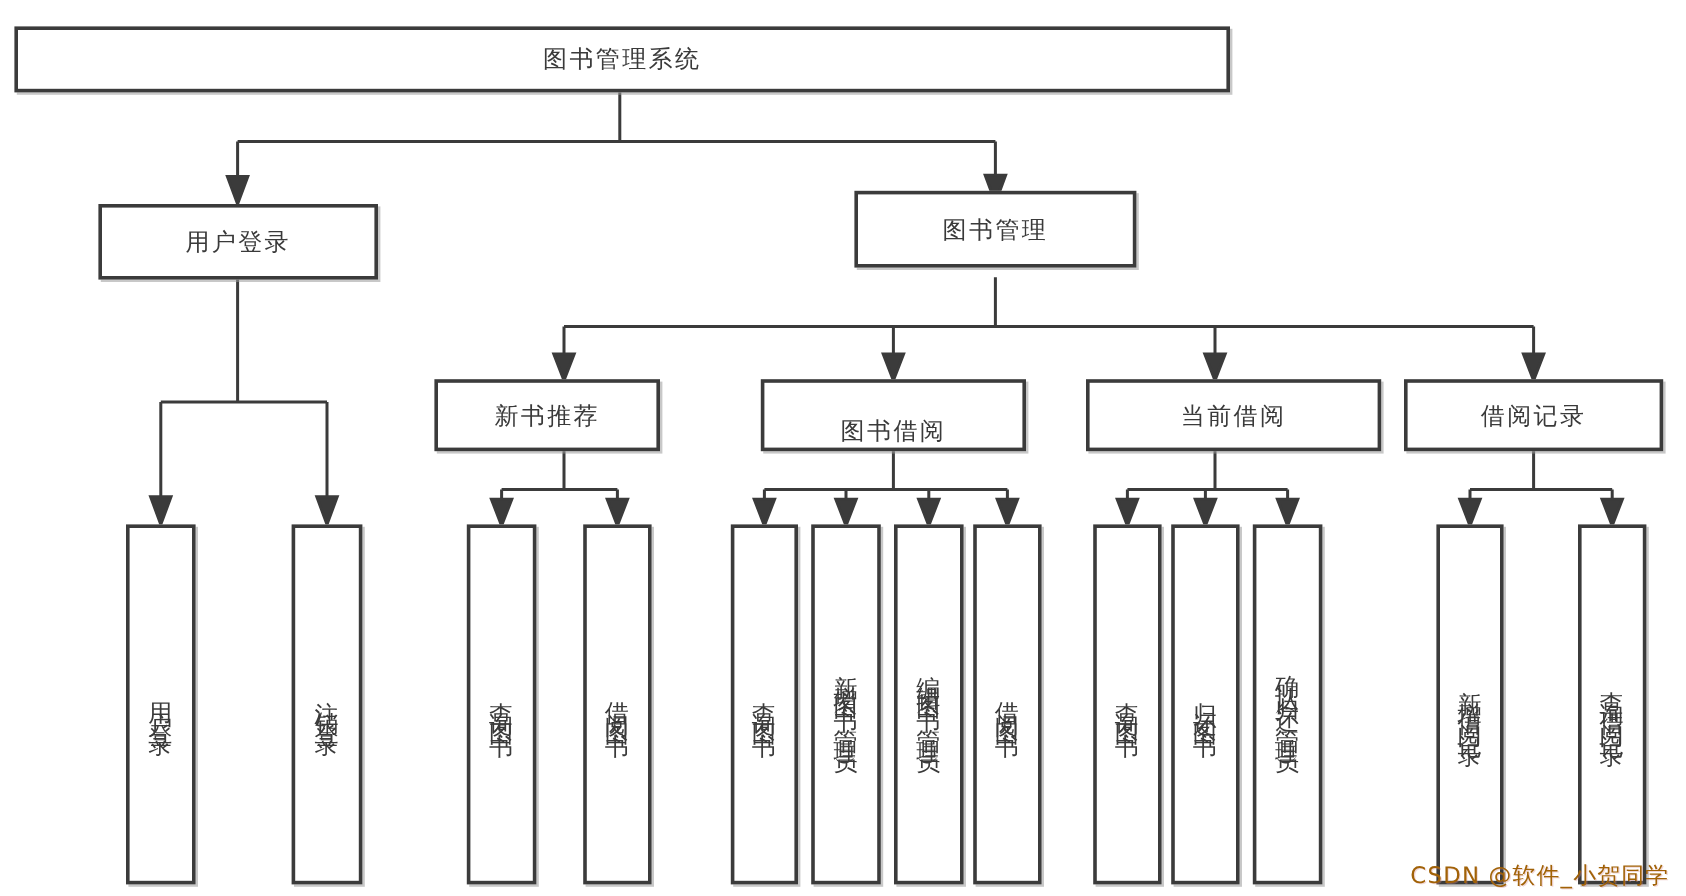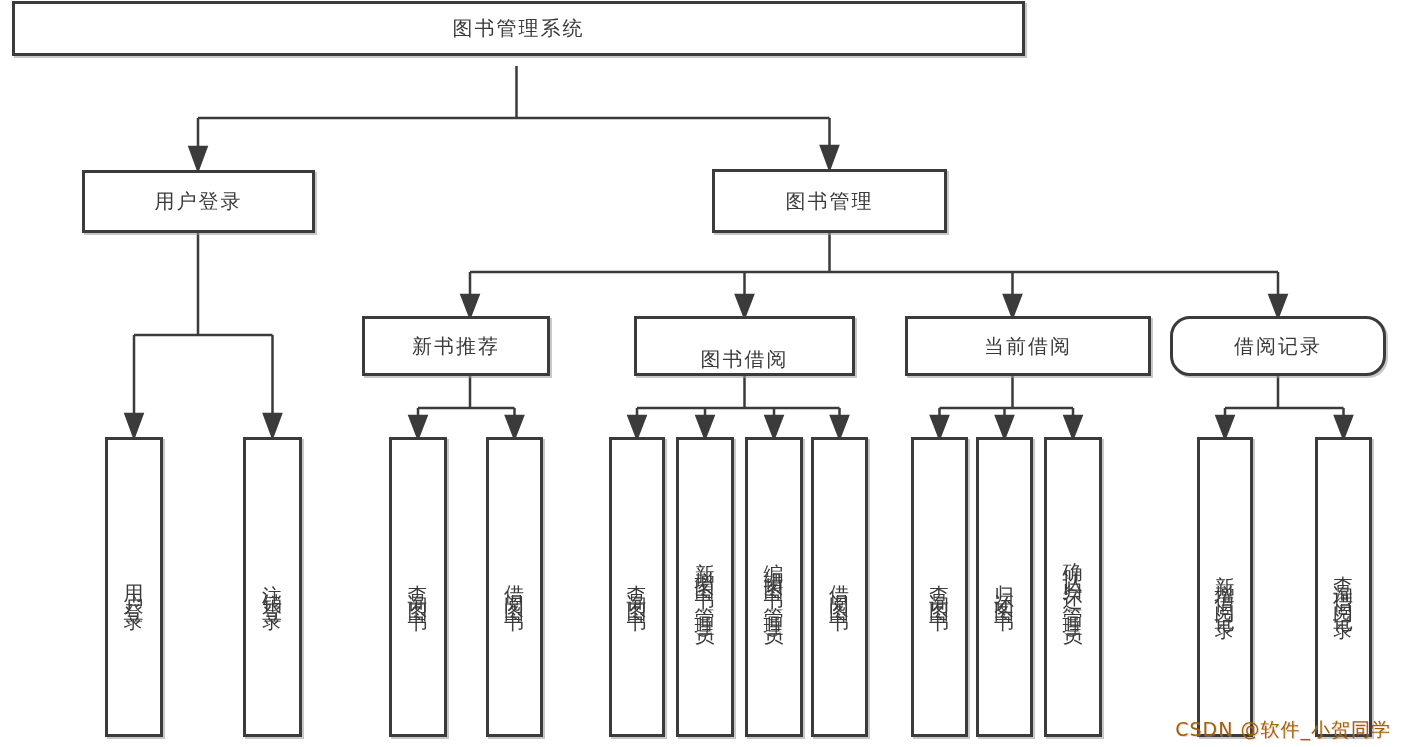--- a/index.html
+++ b/index.html
@@ -74,41 +74,41 @@
       </g>
 
       <g>
         <path fill="none" d="M1278,374 V408 M1225,408 H1343.5 M1225,408 V417 M1343.5,408 V417"></path>
         <polygon points="1225,438 1216.5,416 1233.5,416"></polygon>
         <polygon points="1343.5,438 1335,416 1352,416"></polygon>
       </g>
     </g>
   </svg>
 
-  <div class="node h" style="left:12px;top:1px;width:1013px;height:55px;">
+  <div class="node h" style="left:12px;top:22px;width:1013px;height:55px;">
     <span>图书管理系统</span>
   </div>
 
   <div class="node h" style="left:82px;top:170px;width:233px;height:63px;">
     <span>用户登录</span>
   </div>
-  <div class="node h" style="left:712px;top:169px;width:235px;height:64px;">
+  <div class="node h" style="left:712px;top:159px;width:235px;height:64px;">
     <span>图书管理</span>
   </div>
 
   <div class="node h" style="left:362px;top:316px;width:188px;height:60px;">
     <span>新书推荐</span>
   </div>
   <div class="node h" style="left:634px;top:316px;width:221px;height:60px;align-items:flex-end;">
     <span>图书借阅</span>
   </div>
   <div class="node h" style="left:905px;top:316px;width:246px;height:60px;">
     <span>当前借阅</span>
   </div>
-  <div class="node h" style="left:1170px;top:316px;width:216px;height:60px;border-radius:20px;">
+  <div class="node h" style="left:1170px;top:316px;width:216px;height:60px;">
     <span>借阅记录</span>
   </div>
 
   <div class="node v" style="left:105px;top:437px;width:58px;height:300px;">
     <span>用户登录</span>
   </div>
   <div class="node v" style="left:243px;top:437px;width:59px;height:300px;">
     <span>注销登录</span>
   </div>
 

